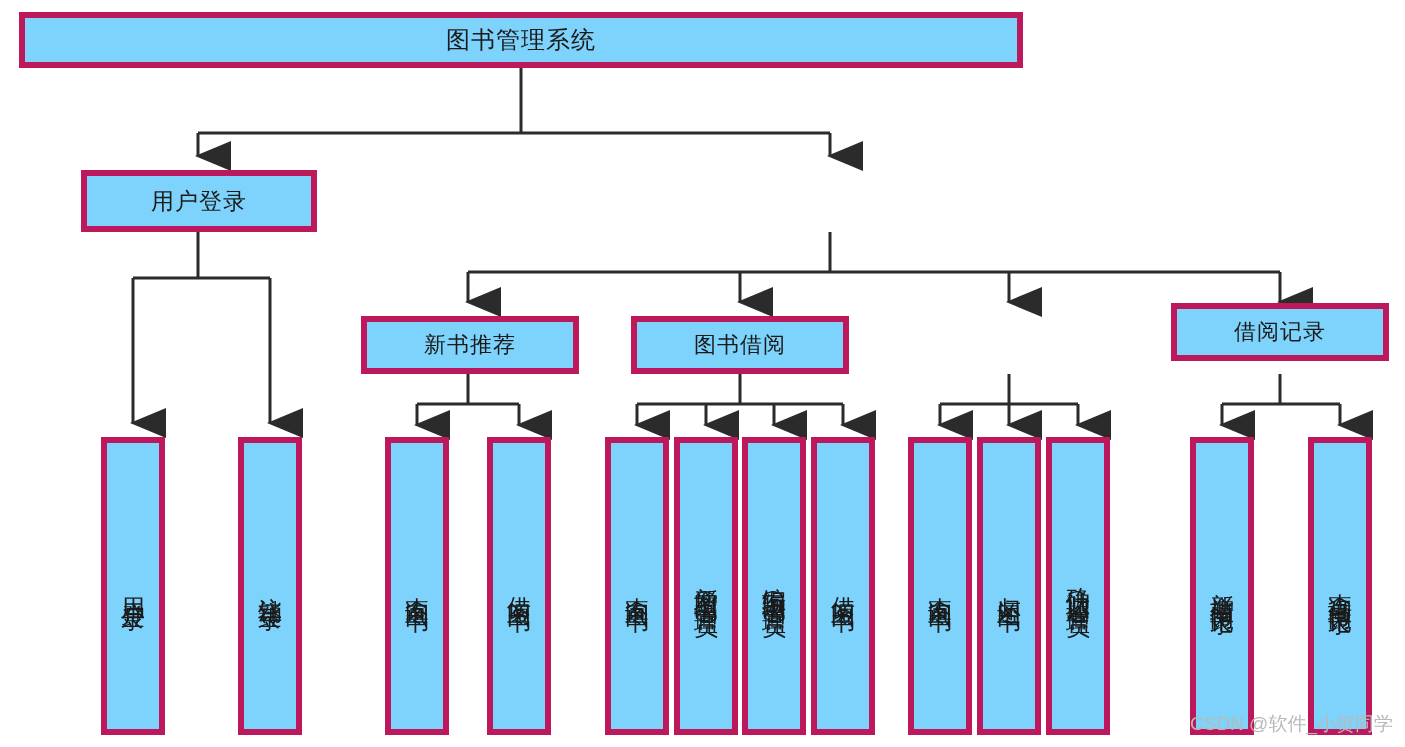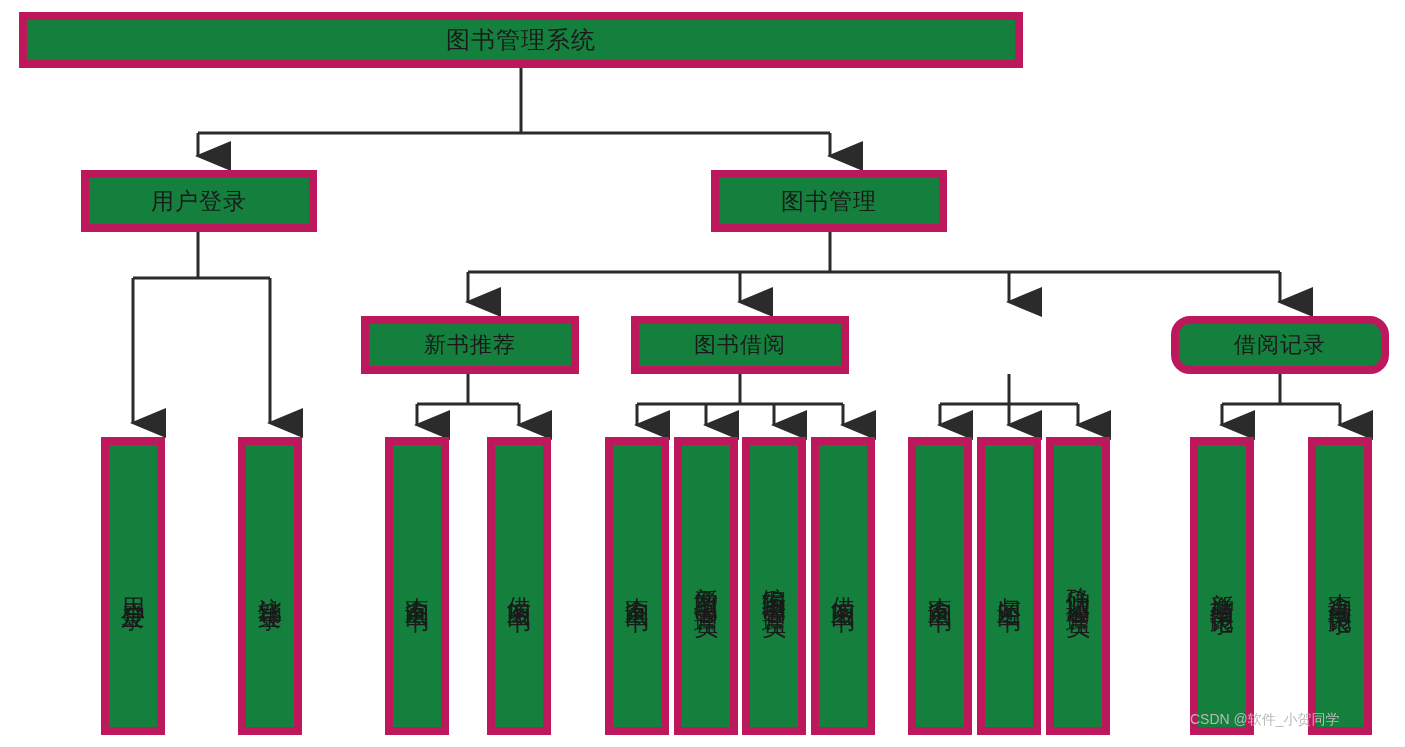--- a/index.html
+++ b/index.html
@@ -8,22 +8,22 @@
     width:1405px;height:747px;
     background:#ffffff;
     font-family:"Liberation Sans","DejaVu Sans",sans-serif;
     overflow:hidden;
     position:relative;
   }
   #diagram{position:absolute;left:0;top:0;width:1405px;height:747px;}
   .node{
     position:absolute;
     box-sizing:border-box;
-    background:#15803d;
-    border:8px solid #be185d;
+    background:#7dd3fc;
+    border:6px solid #be185d;
     display:flex;
     align-items:center;
     justify-content:center;
     z-index:3;
   }
   .node .lbl{
     color:#1a1a1a;
     font-size:23px;
     line-height:1.15;
     letter-spacing:1px;
@@ -42,21 +42,21 @@
     text-orientation:upright;
     font-size:24px;
     letter-spacing:4px;
     line-height:1;
     white-space:nowrap;
     max-height:292px;
   }
   .watermark{
     position:absolute;
     left:1190px;top:711px;
-    font-size:14px;
+    font-size:19px;
     color:#b9b9b9;
     white-space:nowrap;
     z-index:5;
     font-family:"Liberation Sans","DejaVu Sans",sans-serif;
   }
   svg.links{position:absolute;left:0;top:0;width:1405px;height:747px;z-index:1;}
 </style>
 </head>
 <body>
 
@@ -112,31 +112,28 @@
     </g>
   </svg>
 
   <div class="node root" style="left:19px;top:12px;width:1004px;height:56px;">
     <span class="lbl">图书管理系统</span>
   </div>
 
   <div class="node lvl2" style="left:81px;top:170px;width:236px;height:62px;">
     <span class="lbl">用户登录</span>
   </div>
-  <div class="node lvl2" style="left:711px;top:170px;width:236px;height:62px;">
-    <span class="lbl">图书管理</span>
-  </div>
 
   <div class="node lvl3" style="left:631px;top:316px;width:218px;height:58px;">
     <span class="lbl">图书借阅</span>
   </div>
   <div class="node lvl3" style="left:361px;top:316px;width:218px;height:58px;">
     <span class="lbl">新书推荐</span>
   </div>
-  <div class="node lvl3" style="left:1171px;top:316px;width:218px;height:58px;border-radius:19px;">
+  <div class="node lvl3" style="left:1171px;top:303px;width:218px;height:58px;">
     <span class="lbl">借阅记录</span>
   </div>
 
   <div class="node leaf" style="left:101px;top:437px;width:64px;height:298px;">
     <span class="lbl">用户登录</span>
   </div>
   <div class="node leaf" style="left:238px;top:437px;width:64px;height:298px;">
     <span class="lbl">注销登录</span>
   </div>
 

